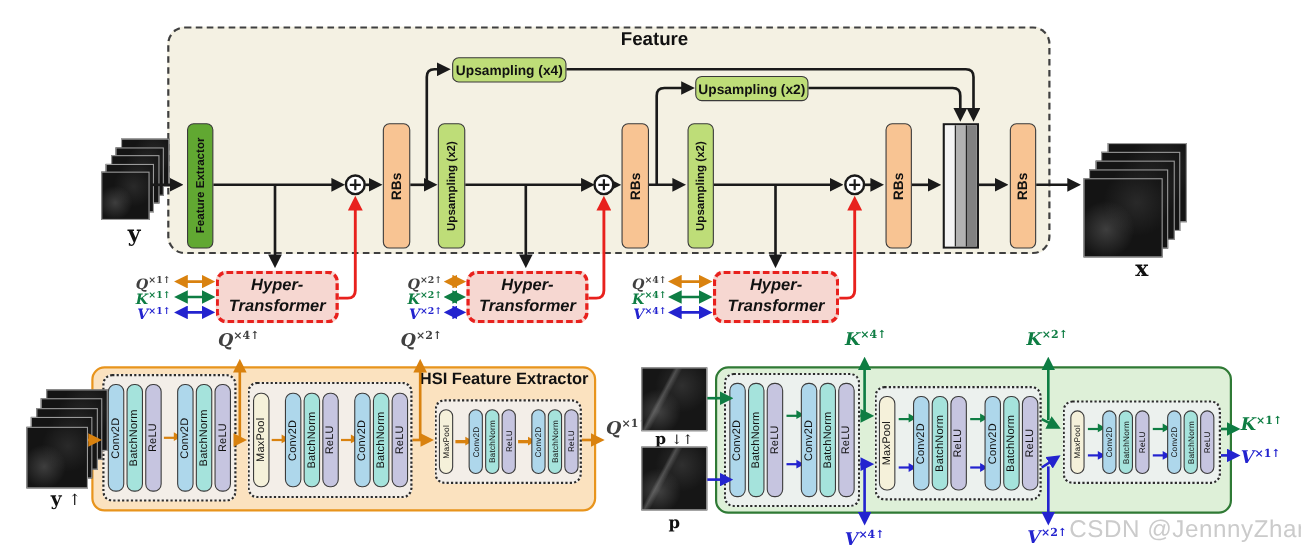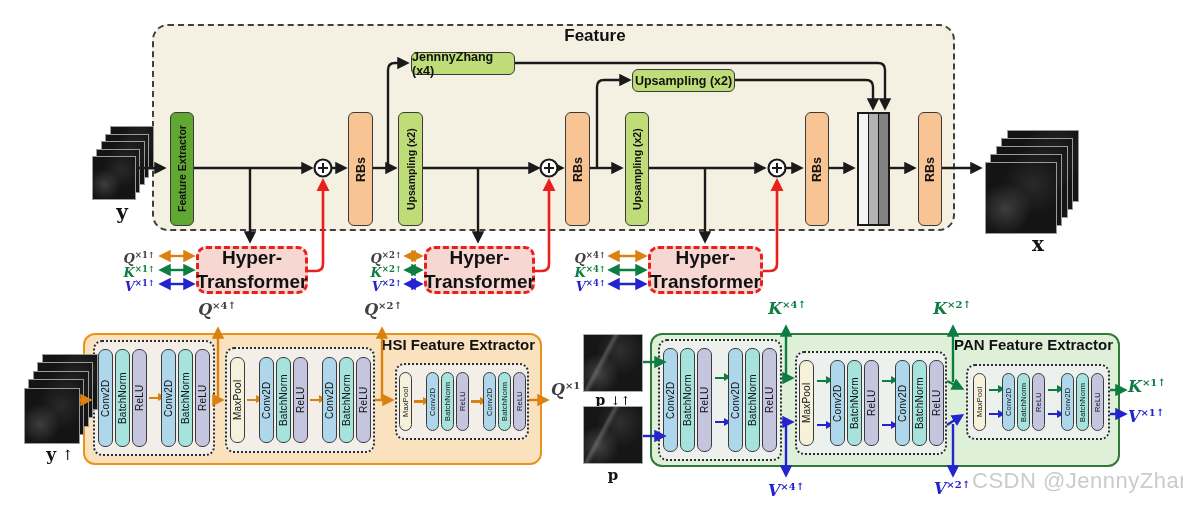--- a/index.html
+++ b/index.html
@@ -27,21 +27,21 @@
   .upsx4{left:411px;top:52px;width:104px;height:23px;}
   .upsx2{left:632px;top:69px;width:103px;height:23px;}
   .concat{left:857px;top:112px;width:33px;height:114px;display:flex;border:2px solid #1a1a1a;
           box-sizing:border-box;background:#fff;}
   .stripe{flex:1;}
   .stripe+.stripe{border-left:1.8px solid #1a1a1a;}
   .s1{background:#f4f4f4;}.s2{background:#b2b2b2;}.s3{background:#818181;}
   
   .ht{background:#f6d7d1;border:3px dashed #e8211d;border-radius:10px;box-sizing:border-box;
       display:flex;align-items:center;justify-content:center;text-align:center;
-      font-size:19px;font-weight:bold;color:#111;white-space:pre-line;line-height:1.25;}
+      font-size:15px;font-weight:bold;color:#111;white-space:pre-line;line-height:1.25;font-style:italic;}
   .ht1{left:196px;top:246px;width:112px;height:48px;}
   .ht2{left:424px;top:246px;width:111px;height:48px;}
   .ht3{left:648px;top:246px;width:115px;height:48px;}
   
   .math{font-family:"DejaVu Serif",serif;font-style:italic;font-weight:bold;}
   .qkv{font-size:13px;height:16px;text-align:right;line-height:14px;}
   .qkv sup,.mout sup{font-size:8.5px;font-style:normal;}
   .mout{font-size:16px;text-align:center;line-height:18px;}
   .mout sup{font-size:10px;}
   .c-o{color:#404040;}.c-g{color:#0e7d43;}.c-b{color:#2323cf;}
@@ -94,21 +94,21 @@
   <div class="abs vblk tall upsv upsv1">Upsampling (x2)</div>
   <div class="abs vblk tall rbs rbs2">RBs</div>
   <div class="abs vblk tall upsv upsv2">Upsampling (x2)</div>
   <div class="abs vblk tall rbs rbs3">RBs</div>
   <div class="abs concat">
     <div class="stripe s1"></div>
     <div class="stripe s2"></div>
     <div class="stripe s3"></div>
   </div>
   <div class="abs vblk tall rbs rbs4">RBs</div>
-  <div class="abs upsh upsx4">JennnyZhang (x4)</div>
+  <div class="abs upsh upsx4">Upsampling (x4)</div>
   <div class="abs upsh upsx2">Upsampling (x2)</div>
 
   <div class="abs stack-y" style="left:92px;top:126px;width:60px;height:72px;">
     <div class="layer" style="left:18px;top:0;"></div>
     <div class="layer" style="left:13px;top:8px;"></div>
     <div class="layer" style="left:9px;top:15px;"></div>
     <div class="layer" style="left:4px;top:23px;"></div>
     <div class="layer" style="left:0;top:30px;"></div>
   </div>
   <div class="abs iolabel" style="left:96px;top:200px;width:52px;font-size:20px;">y</div>
@@ -185,21 +185,20 @@
     <div class="layer" style="left:4px;top:25px;"></div>
     <div class="layer" style="left:0;top:34px;"></div>
   </div>
   <div class="abs iolabel" style="left:28px;top:444px;width:64px;font-size:17px;"><span>y</span> <span style="font-weight:normal;font-size:14px;">↑</span></div>
 
   <div class="abs math mout c-o" style="left:188px;top:297px;width:58px;"><span>Q</span><sup>×4↑</sup></div>
   <div class="abs math mout c-o" style="left:354px;top:297px;width:58px;"><span>Q</span><sup>×2↑</sup></div>
   <div class="abs math mout c-o" style="left:551px;top:377px;width:60px;text-align:left;"><span>Q</span><sup>×1↑</sup></div>
 
   <div class="abs pan"></div>
-  <div class="abs ext-title" style="left:935px;top:336px;width:178px;">PAN Feature Extractor</div>
 
   <div class="abs grp" style="left:658px;top:339px;width:124px;height:122px;">
     <div class="blk vblk conv h1p">Conv2D</div>
     <div class="blk vblk bn h1p">BatchNorm</div>
     <div class="blk vblk relu h1p">ReLU</div>
     <span class="vset gap-lg">
         <span class="harrow ag"></span>
         <span class="harrow ab"></span>
       </span>
     <div class="blk vblk conv h1p">Conv2D</div>

